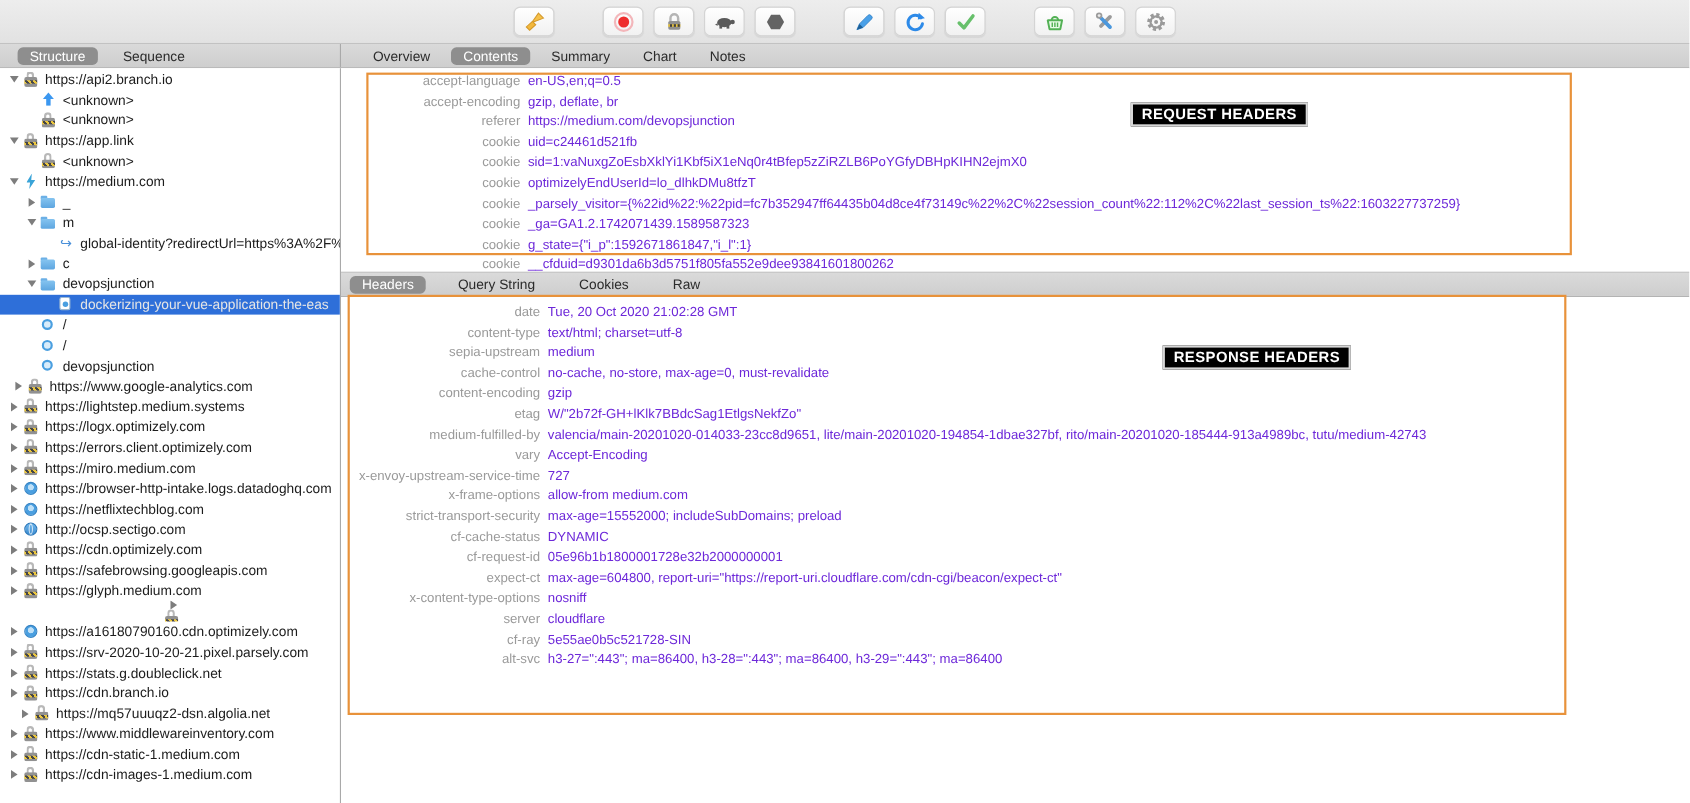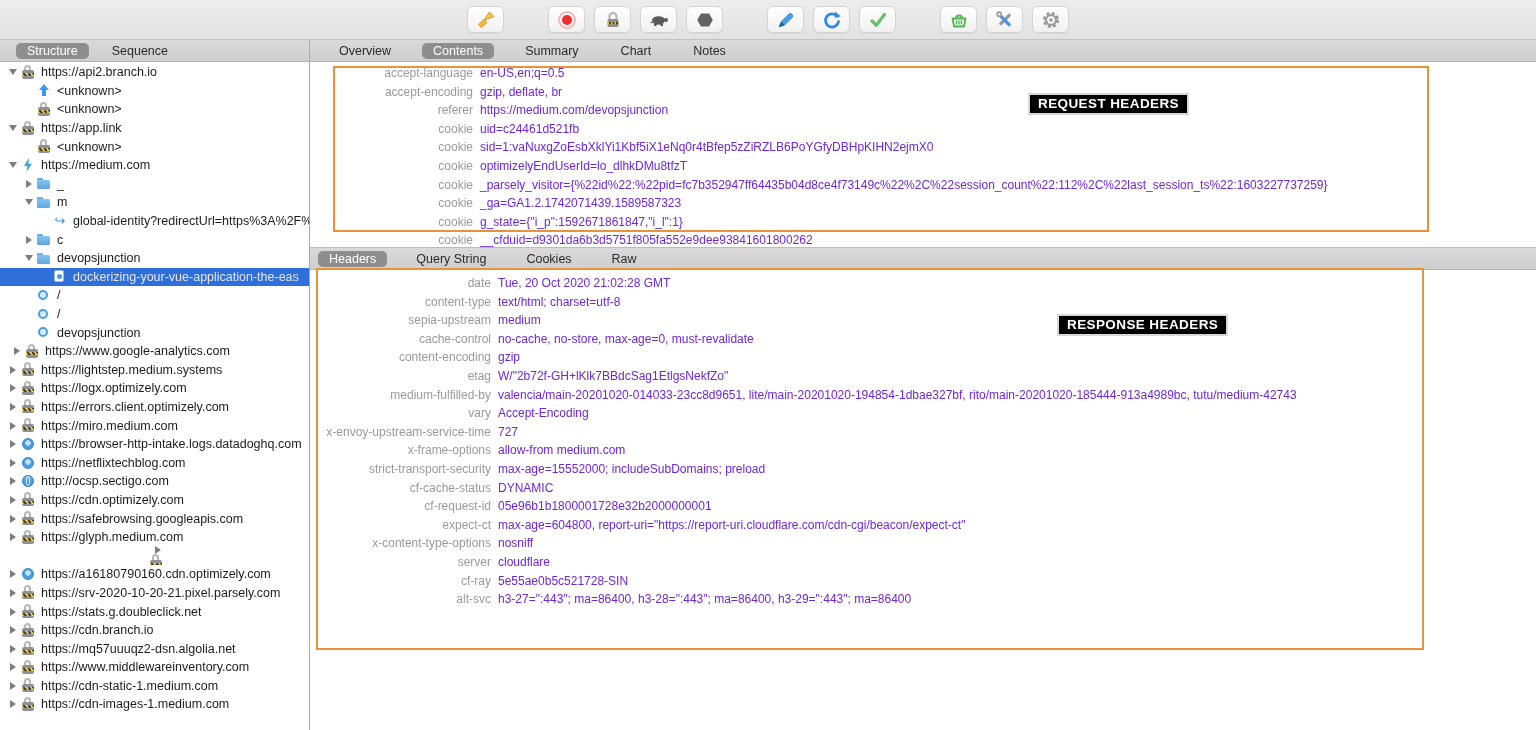--- a/index.html
+++ b/index.html
@@ -8,21 +8,21 @@
 
   
   .toolbar{box-sizing:border-box;height:40px;background:linear-gradient(#ededed,#e2e2e2);border-bottom:1px solid #c2c2c2;display:flex;align-items:center;justify-content:center;}
   .tb-group{display:flex;gap:9px;margin:0 22px;}
   .tb-btn{width:37px;height:27px;background:linear-gradient(#ffffff,#f1f1f1);border:1px solid #d4d4d4;border-radius:6px;display:flex;align-items:center;justify-content:center;padding:0;box-shadow:0 1px 1px rgba(0,0,0,.06);}
   .tb-btn svg{display:block;}
 
   
   .tabstrip{box-sizing:border-box;height:22px;display:flex;background:linear-gradient(#dadada,#cecece);border-bottom:1px solid #b3b3b3;}
   .sidebar-tabs{box-sizing:border-box;width:310px;flex:none;border-right:1px solid #a9a9a9;display:flex;align-items:center;gap:12px;padding-left:16px;}
-  .main-tabs{flex:1;display:flex;align-items:center;gap:20px;padding-left:18px;}
+  .main-tabs{flex:1;display:flex;align-items:center;gap:8px;padding-left:18px;}
   .tab{font-size:12.5px;color:#2b2b2b;padding:1px 11px;border-radius:5px;white-space:nowrap;}
   .tab.active{background:#8e8e8e;color:#fff;}
 
   
   .body{display:flex;height:668px;}
   .sidebar{box-sizing:border-box;width:310px;flex:none;border-right:1px solid #a9a9a9;background:#fff;overflow:hidden;padding-top:1px;}
   .main{flex:1;position:relative;background:#fff;overflow:hidden;}
 
   
   .tree-row{height:18.6px;display:flex;align-items:center;font-size:12.5px;color:#1c1c1c;white-space:nowrap;overflow:hidden;}
@@ -342,21 +342,21 @@
       <div class="tree-row" style="padding-left: 6px;">
         <span class="arrow arrow-right"></span>
         <span class="ic ic-lock"></span>
         <span class="tree-label">https://stats.g.doubleclick.net</span>
       </div>
       <div class="tree-row" style="padding-left: 6px;">
         <span class="arrow arrow-right"></span>
         <span class="ic ic-lock"></span>
         <span class="tree-label">https://cdn.branch.io</span>
       </div>
-      <div class="tree-row" style="padding-left: 6px;">
+      <div class="tree-row" style="padding-left: 16px;">
         <span class="arrow arrow-right"></span>
         <span class="ic ic-lock"></span>
         <span class="tree-label">https://mq57uuuqz2-dsn.algolia.net</span>
       </div>
       <div class="tree-row" style="padding-left: 6px;">
         <span class="arrow arrow-right"></span>
         <span class="ic ic-lock"></span>
         <span class="tree-label">https://www.middlewareinventory.com</span>
       </div>
       <div class="tree-row" style="padding-left: 6px;">

